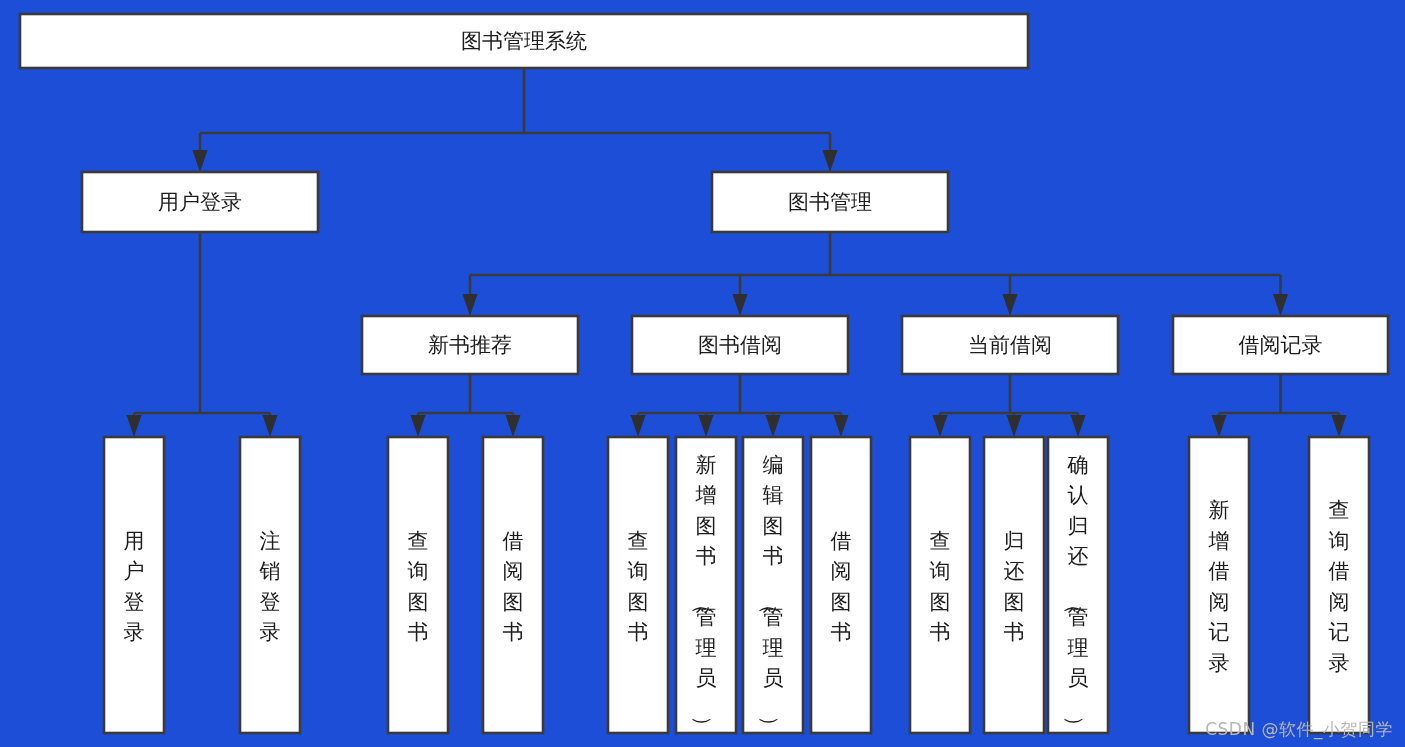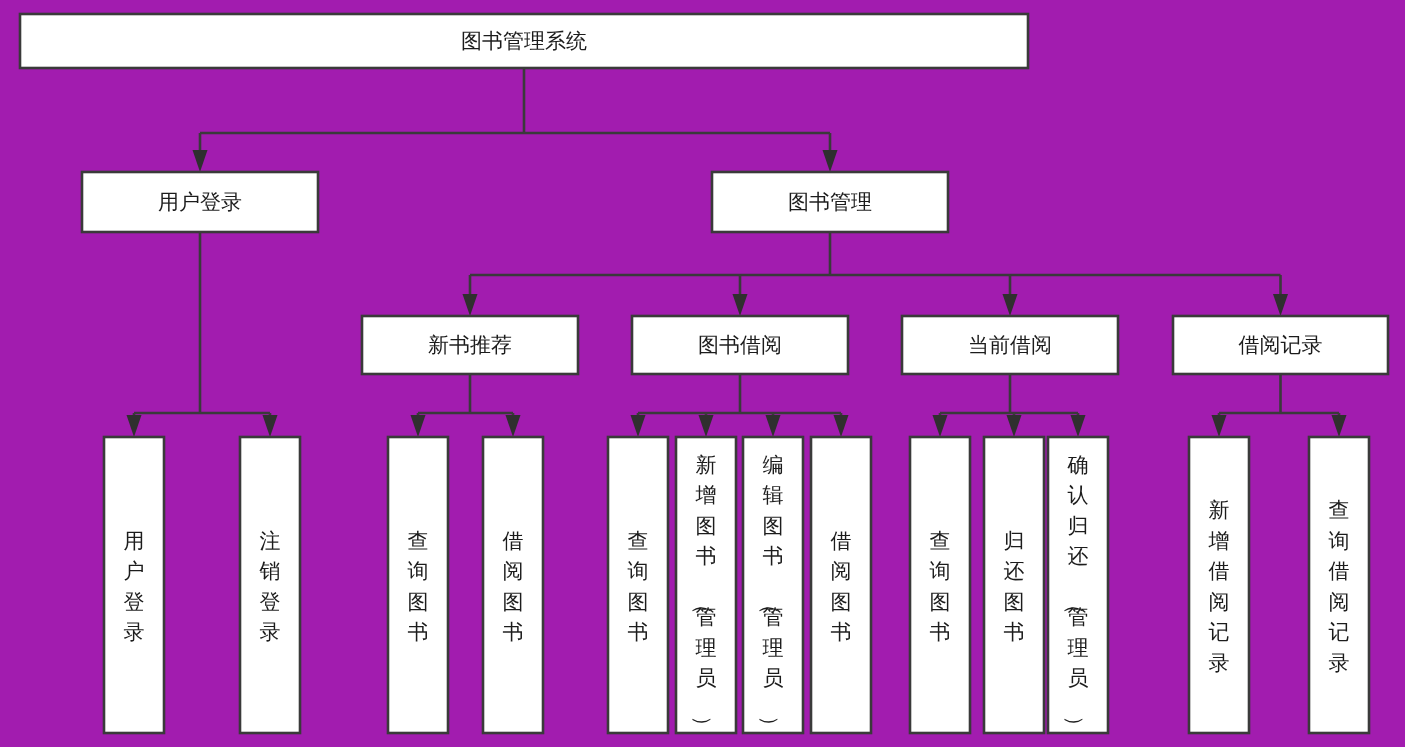--- a/index.html
+++ b/index.html
@@ -10,21 +10,21 @@
   body {
     width: 1405px;
     height: 747px;
     font-family: "DejaVu Sans", "Liberation Sans", sans-serif;
     overflow: hidden;
   }
   #diagram-root {
     position: relative;
     width: 1405px;
     height: 747px;
-    background: #a21caf;
+    background: #1d4ed8;
   }
   svg#tree-svg {
     position: absolute;
     left: 0;
     top: 0;
     width: 1405px;
     height: 747px;
     display: block;
   }
   .node-box {
@@ -208,13 +208,14 @@
         <g>
           <rect x="1189" y="437" width="60" height="296" class="node-box" stroke="#3a3a3a" fill="#ffffff"></rect>
           <text x="1219" y="517.29" class="node-label-v" fill="#1c1c1c"><tspan x="1219" dy="0">新</tspan><tspan x="1219" dy="30.5">增</tspan><tspan x="1219" dy="30.5">借</tspan><tspan x="1219" dy="30.5">阅</tspan><tspan x="1219" dy="30.5">记</tspan><tspan x="1219" dy="30.5">录</tspan></text>
         </g>
         <g>
           <rect x="1309" y="437" width="60" height="296" class="node-box" stroke="#3a3a3a" fill="#ffffff"></rect>
           <text x="1339" y="517.29" class="node-label-v" fill="#1c1c1c"><tspan x="1339" dy="0">查</tspan><tspan x="1339" dy="30.5">询</tspan><tspan x="1339" dy="30.5">借</tspan><tspan x="1339" dy="30.5">阅</tspan><tspan x="1339" dy="30.5">记</tspan><tspan x="1339" dy="30.5">录</tspan></text>
         </g>
       </g>
   </svg>
+  <div class="watermark">CSDN @软件_小贺同学</div>
 </div>
 
 </body></html>

